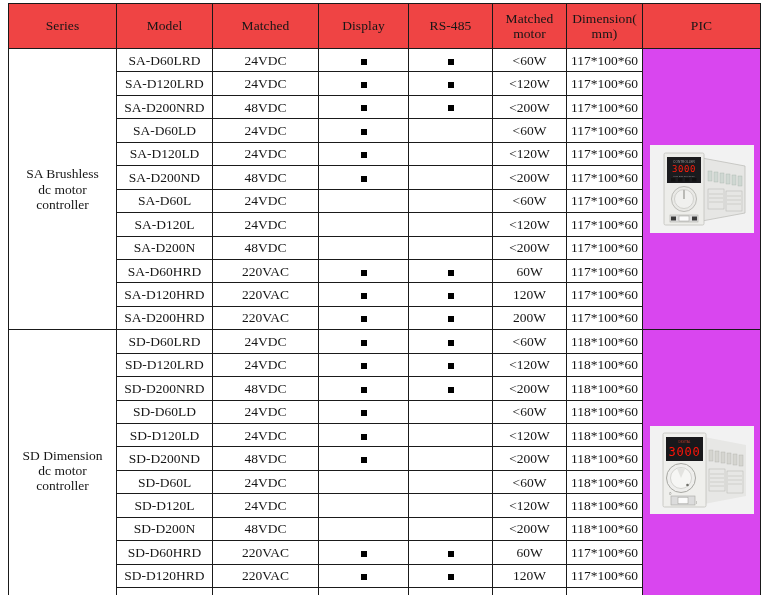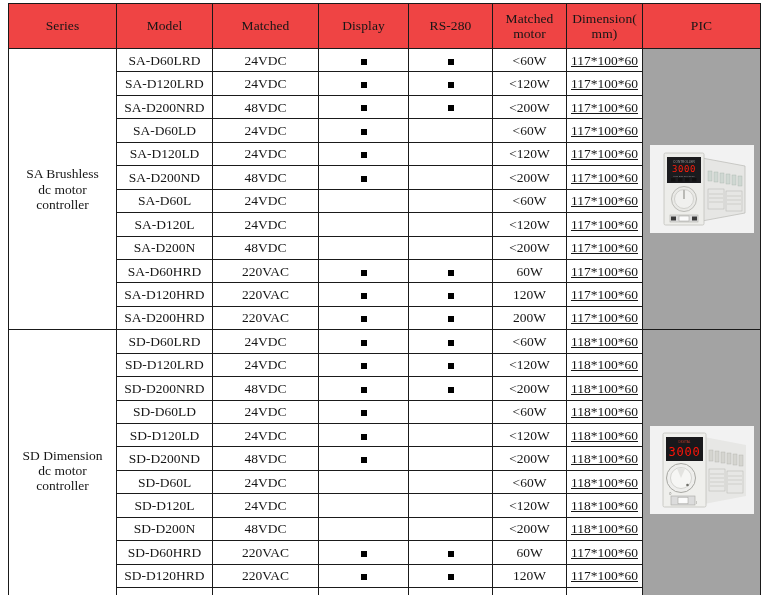--- a/index.html
+++ b/index.html
@@ -49,34 +49,34 @@
     font-size: 13px;
   }
   td.series-cell {
     font-size: 15px;
     line-height: 1.35;
     color: #1b1b1b;
   }
   td.model-cell { font-size: 13.2px; }
   td.volt-cell  { font-size: 13.2px; font-family: Liberation Serif, serif; }
   td.motor-cell { font-size: 13px; }
-  td.dim-cell   { font-size: 12.6px; text-decoration: underline; }
+  td.dim-cell   { font-size: 12.6px; }
 
   
   .mark {
     display: inline-block;
     width: 6px;
     height: 6px;
     background: #000000;
     vertical-align: middle;
   }
 
   
   td.pic-cell {
-    background: #a3a3a3;
+    background: #d946ef;
     vertical-align: middle;
     padding: 0;
     margin-left: 17px;
   }
   .dev-wrap {
     width: 100%;
     display: flex;
     align-items: center;
     justify-content: center;
   }
@@ -103,21 +103,21 @@
         <col class="colw-motor">
       <col class="colw-dim">
         <col class="colw-pic">
     </colgroup>
     <thead>
       <tr>
         <th>Series</th>
         <th>Model</th>
         <th>Matched</th>
         <th>Display</th>
-        <th>RS-280</th>
+        <th>RS-485</th>
         <th>
           <span>Matched</span><br>
           <span>motor</span>
         </th>
         <th>
           <span>Dimension(</span><br>
           <span>mm)</span>
         </th>
         <th>PIC</th>
       </tr>

